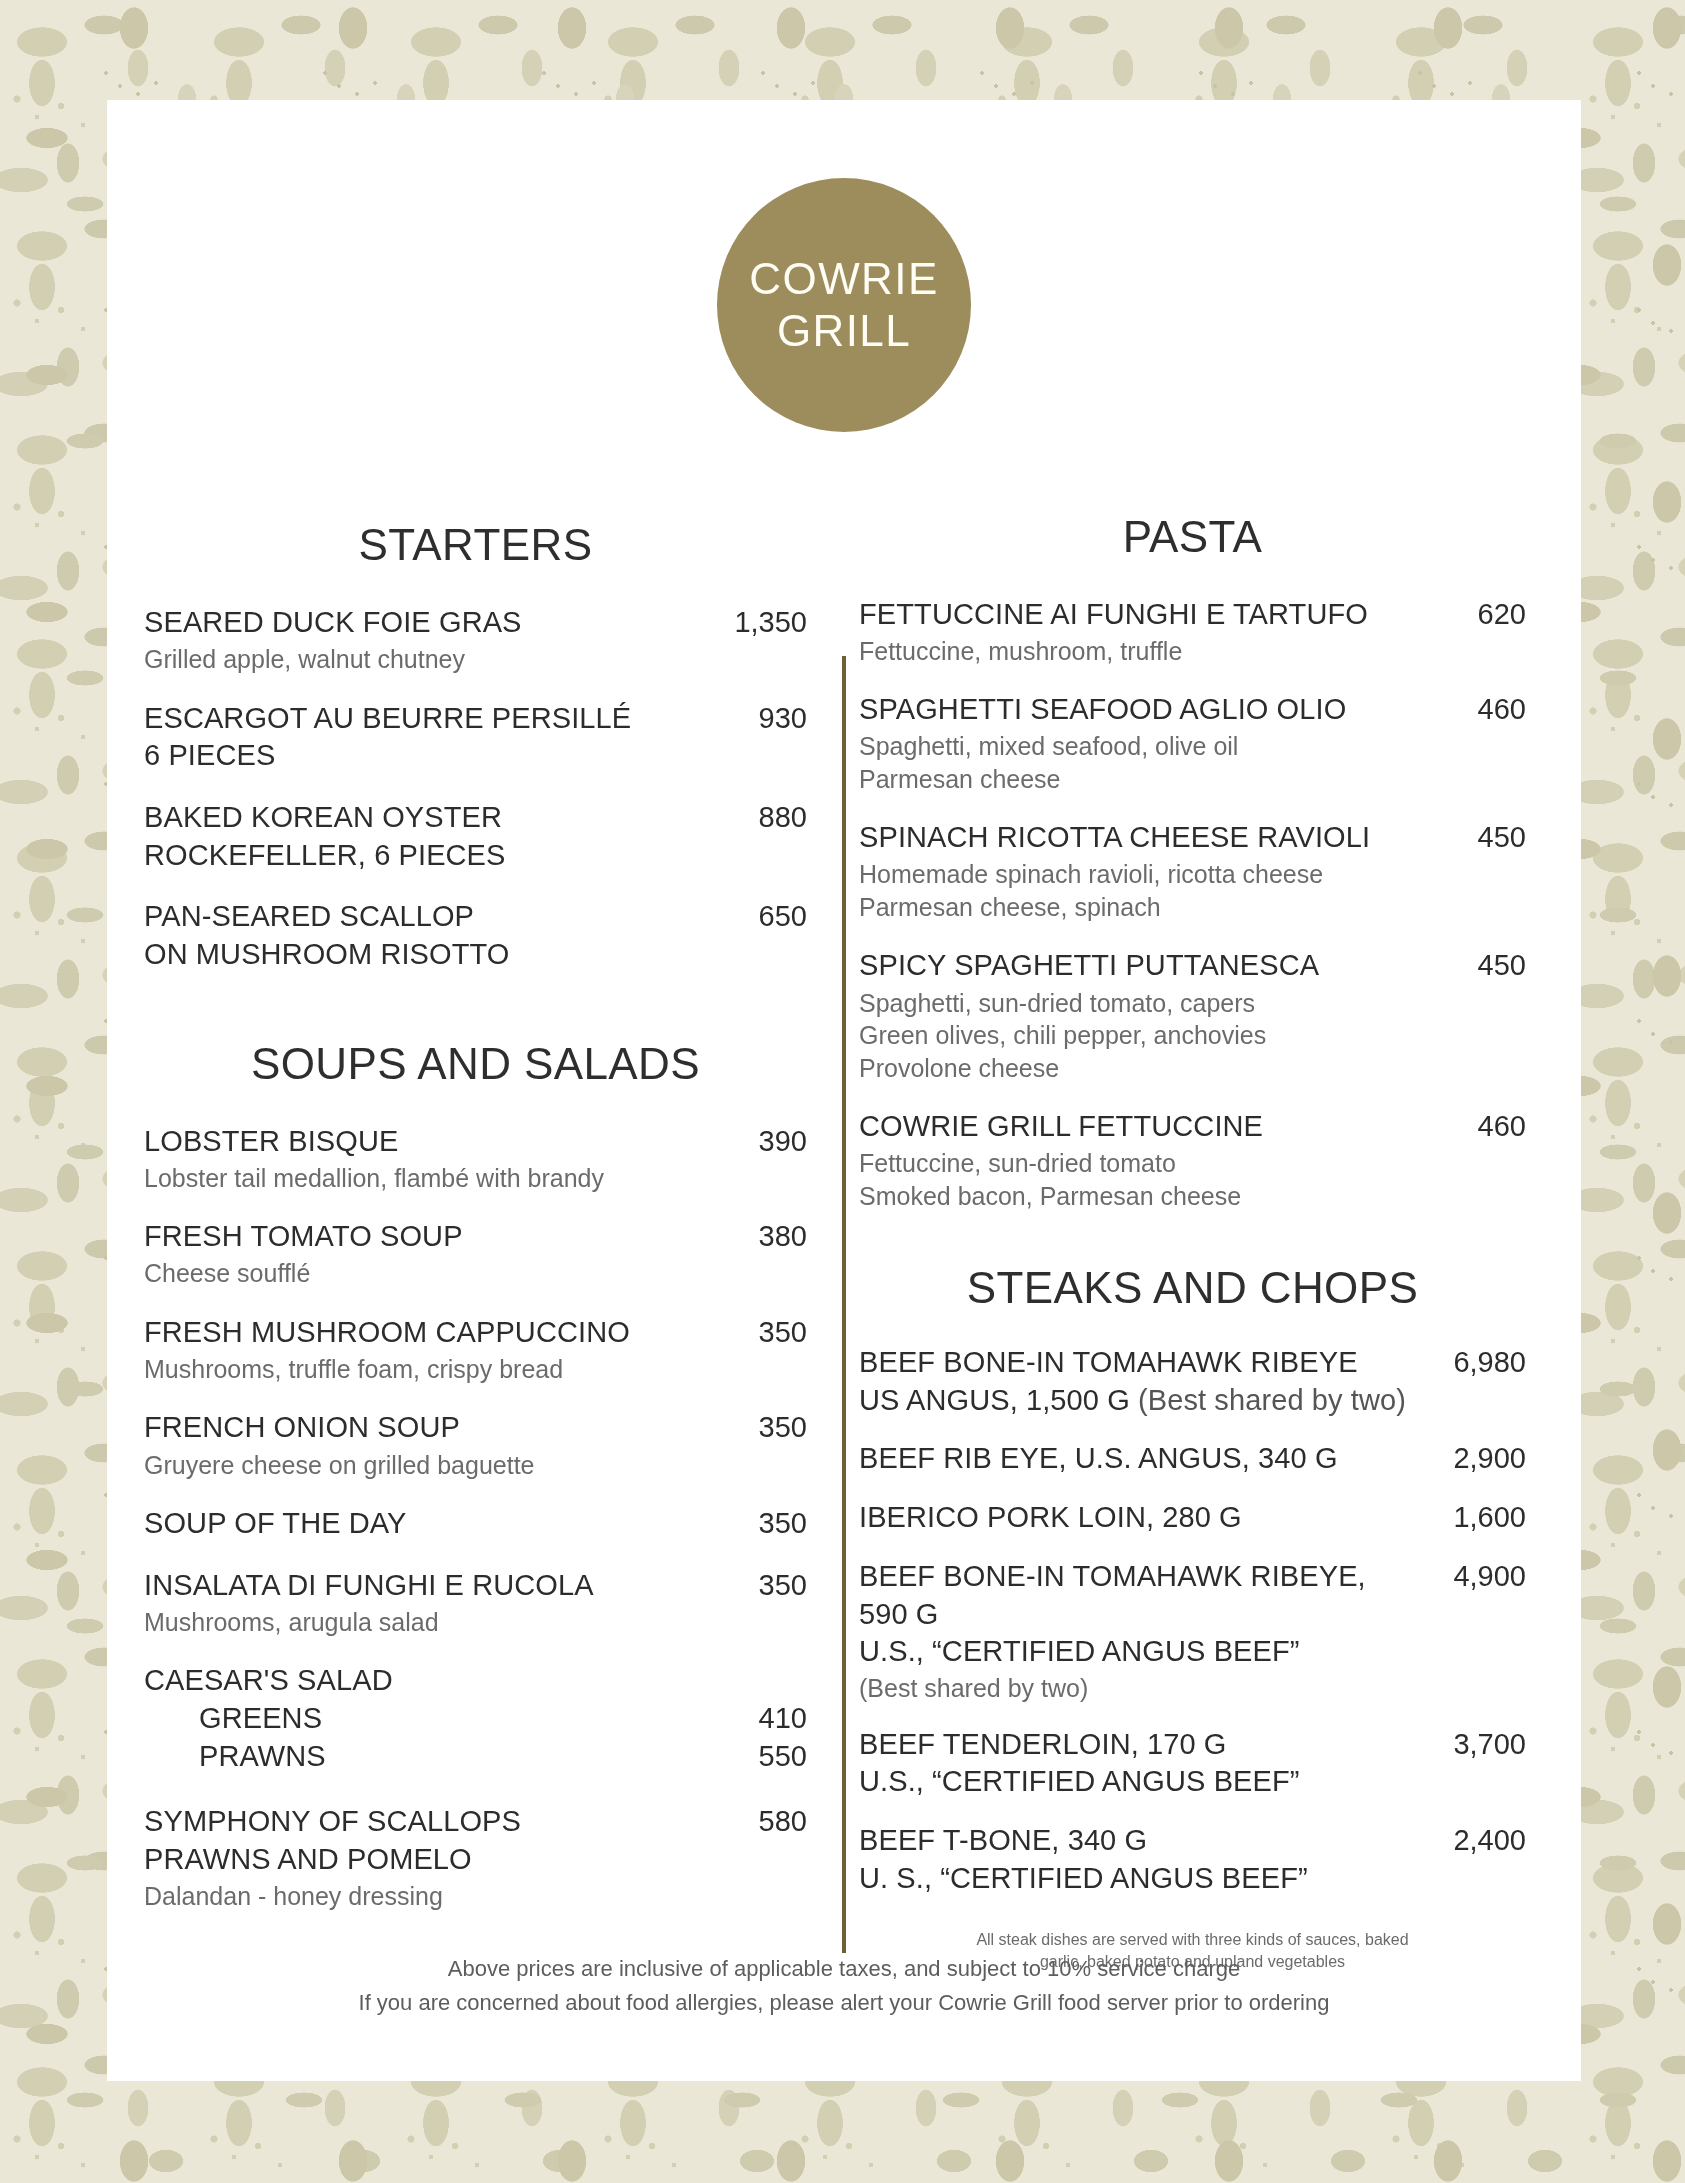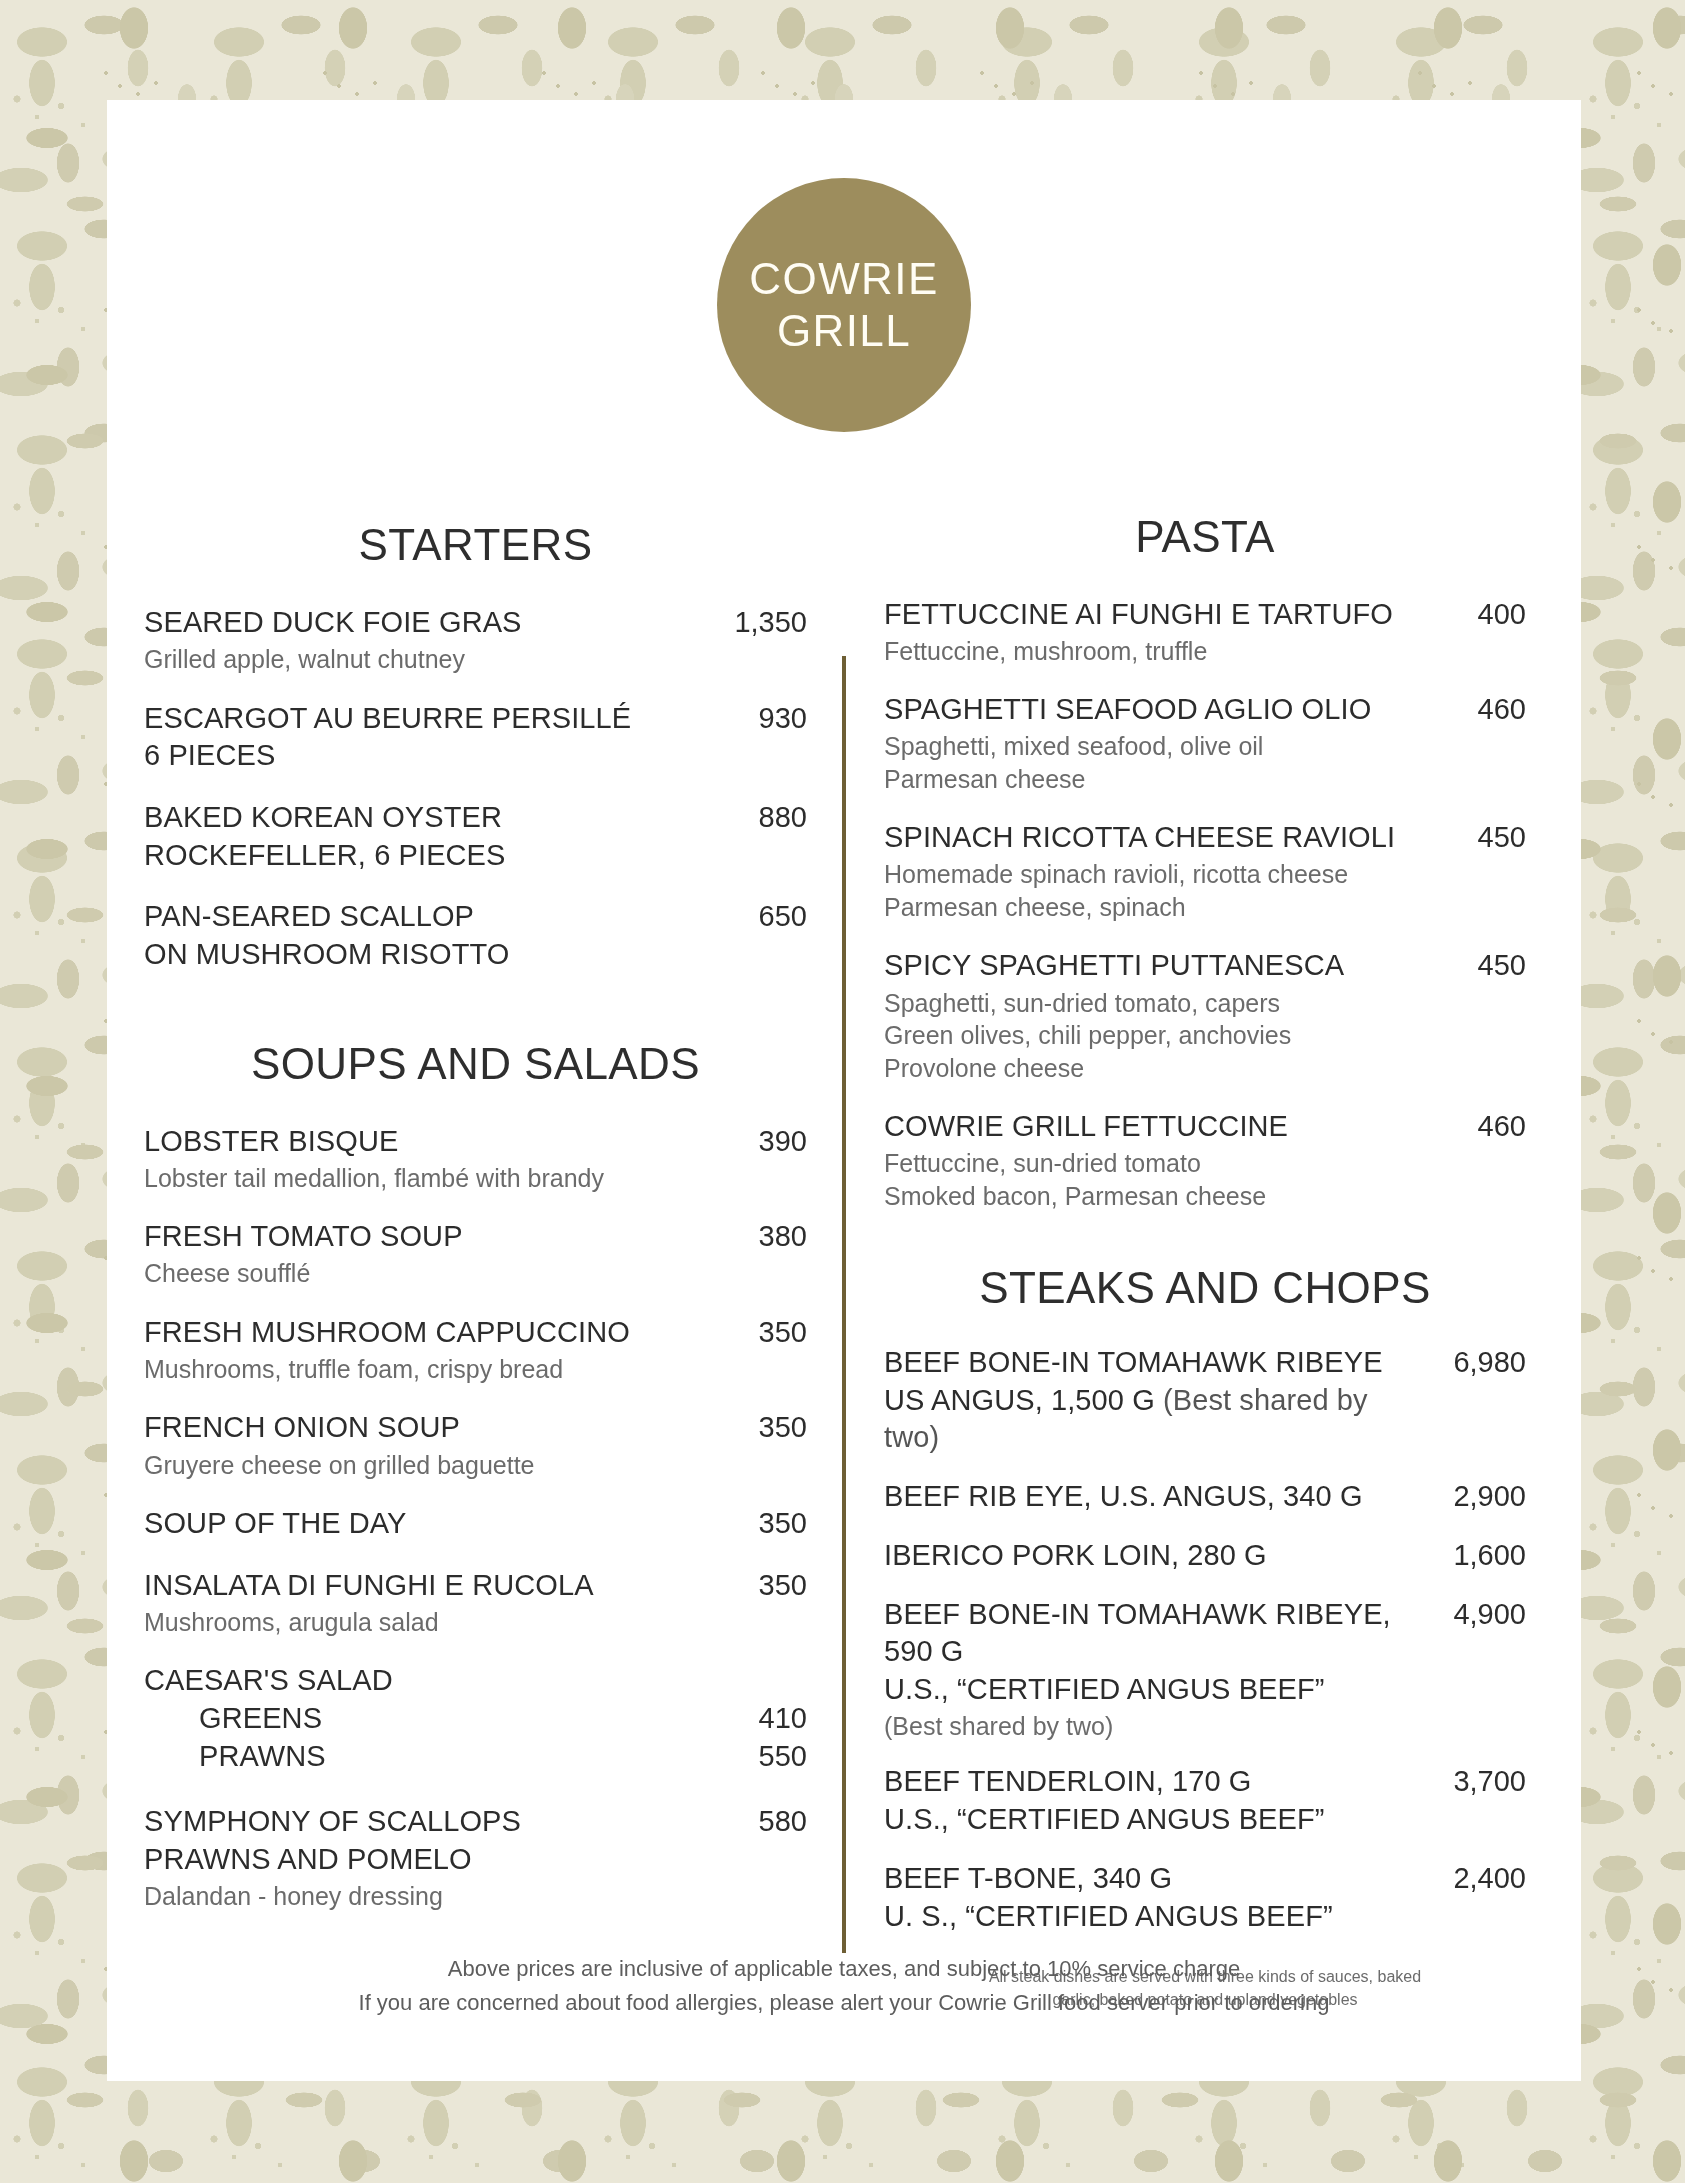--- a/index.html
+++ b/index.html
@@ -104,21 +104,21 @@
     position: absolute;
     left: 0;
     top: 402px;
     width: 1474px;
     display: flex;
   }
   .col {
     box-sizing: border-box;
   }
   .col-left  { width: 735px; padding: 0 35px 0 37px; }
-  .col-right { width: 739px; padding: 0 55px 0 42px; }
+  .col-right { width: 739px; padding: 0 55px 0 17px; }
 
   .divider {
     position: absolute;
     left: 735px;
     top: 154px;
     width: 3.5px;
     height: 1297px;
     background: #6e5f35;
   }
 
@@ -335,21 +335,21 @@
 
       </div>
 
       <div class="col col-right">
 
         <h2 class="section-title st-pasta">PASTA</h2>
 
         <div class="item">
           <div class="row">
             <div class="name">FETTUCCINE AI FUNGHI E TARTUFO</div>
-            <div class="price">400</div>
+            <div class="price">620</div>
           </div>
           <div class="desc">Fettuccine, mushroom, truffle</div>
         </div>
 
         <div class="item">
           <div class="row">
             <div class="name">SPAGHETTI SEAFOOD AGLIO OLIO</div>
             <div class="price">460</div>
           </div>
           <div class="desc">Spaghetti, mixed seafood, olive oil

